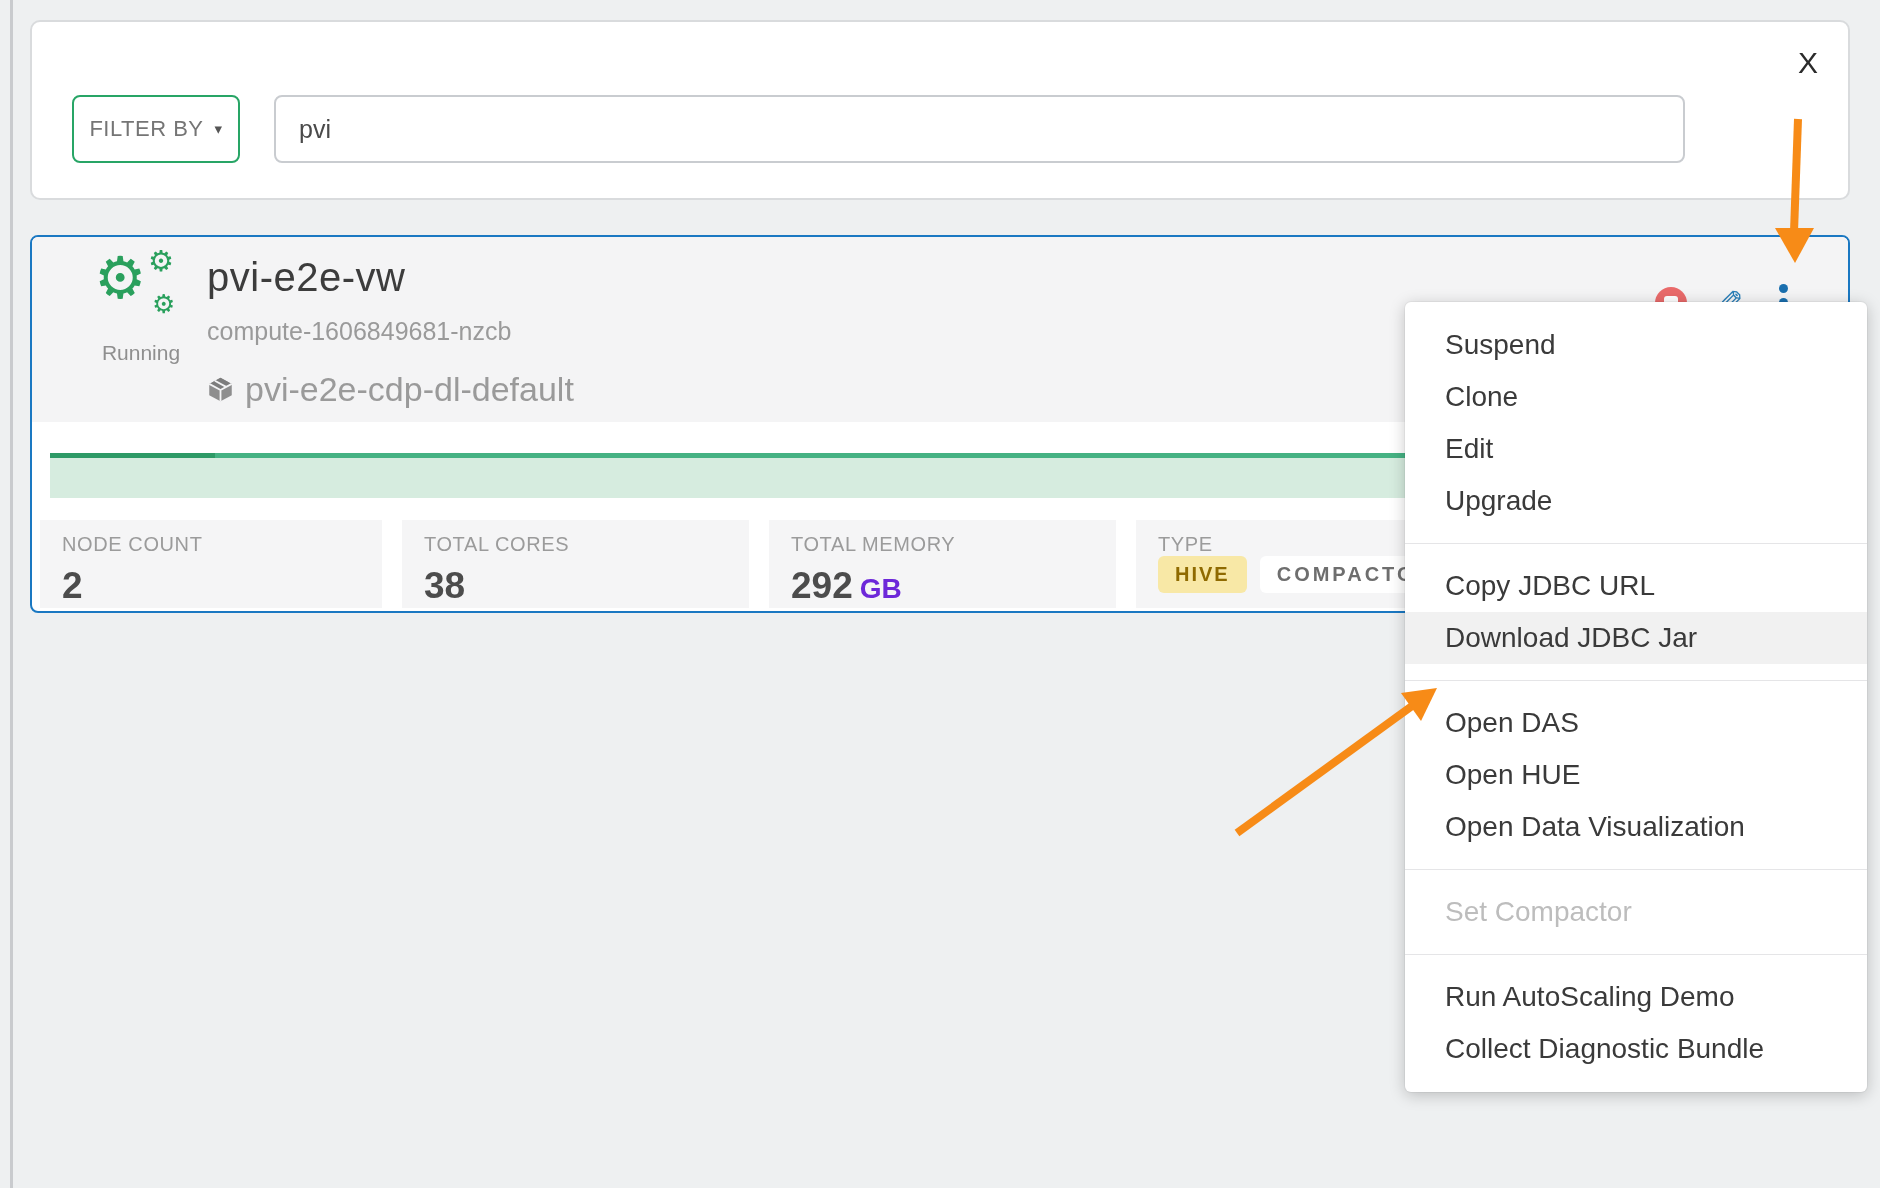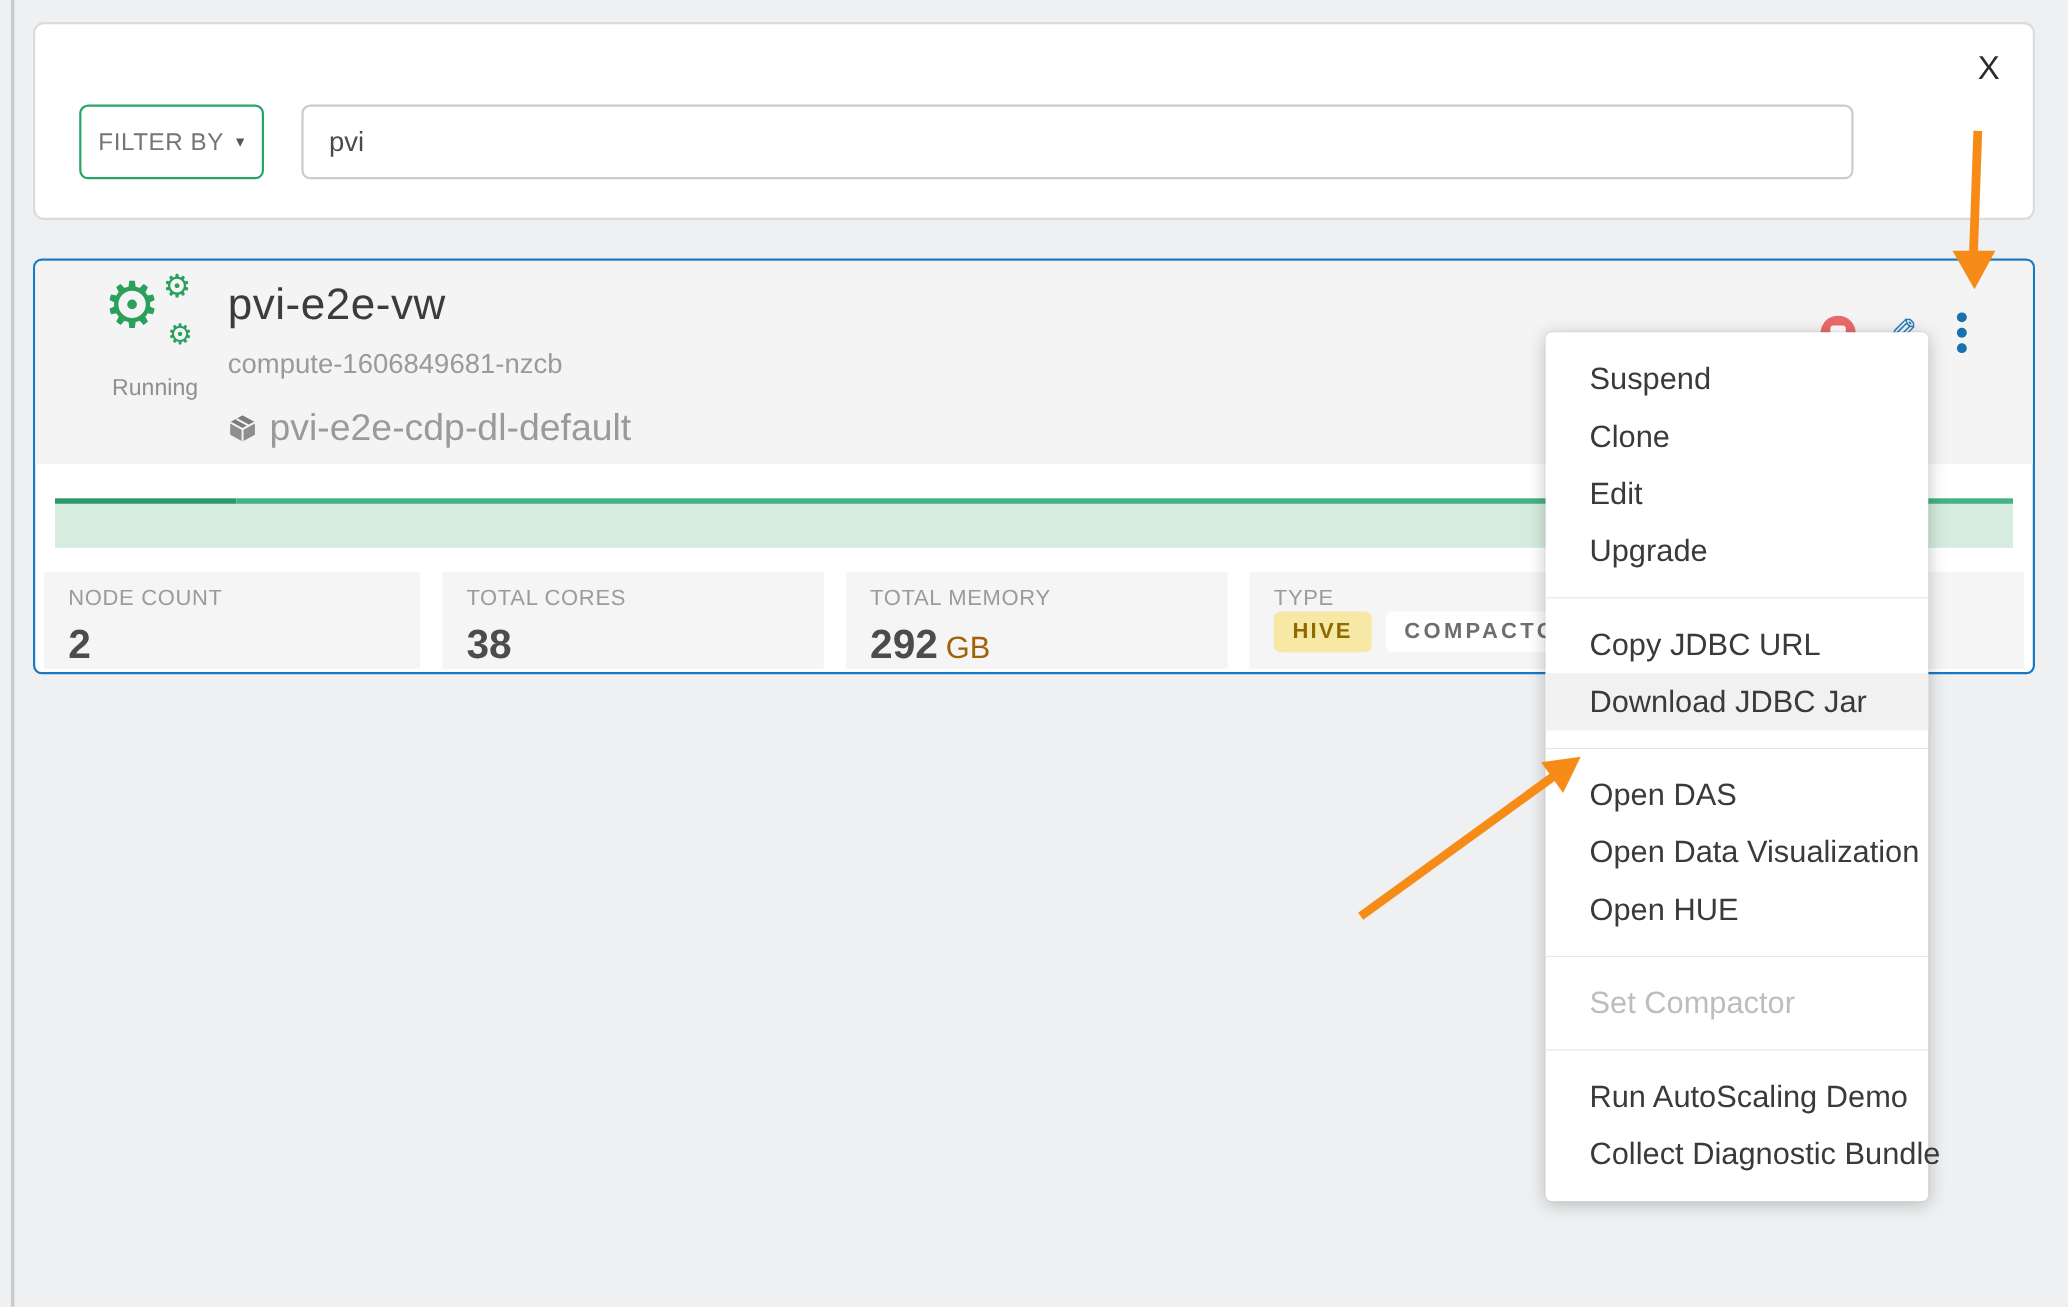--- a/index.html
+++ b/index.html
@@ -53,29 +53,29 @@
   .progress-top .seg-mid{flex:1;background:var(--progress-mid);}
   .progress-body{height:40px;background:var(--progress-light);}
 
   .stats{position:absolute;left:8px;right:8px;top:283px;height:88px;display:flex;gap:20px;}
   .tile{background:#f5f5f6;box-sizing:border-box;padding:13px 0 0 22px;}
   .tile.w1{width:342px;} .tile.w2{width:347px;} .tile.w3{width:347px;} .tile.w4{width:347px;}
   .tile.rest{flex:1;}
   .tile-label{font-size:20px;color:#9b9b9b;letter-spacing:.6px;}
   .tile-value-row{margin-top:9px;}
   .tile-value{font-size:37px;font-weight:600;color:#4c4c4c;}
-  .tile-unit{font-size:28px;color:#a16207;font-weight:400;margin-left:7px;}
+  .tile-unit{font-size:28px;color:#6d28d9;font-weight:700;margin-left:7px;}
   .badges{display:flex;gap:13px;}
   .badge{height:37px;line-height:37px;padding:0 17px;border-radius:6px;font-size:20px;font-weight:700;letter-spacing:2px;white-space:nowrap;}
   .badge.hive{background:var(--hive-badge-bg);color:var(--hive-badge-text);}
   .badge.compactor{background:var(--compactor-badge-bg);color:var(--compactor-badge-text);letter-spacing:3px;}
   .badge.default{background:var(--d-badge-bg);color:var(--d-badge-text);padding:0 10px;}
 
   
-  .menu{position:absolute;left:1405px;top:302px;width:348px;background:#fff;border-radius:6px;
+  .menu{position:absolute;left:1405px;top:302px;width:462px;background:#fff;border-radius:6px;
     box-shadow:0 3px 16px rgba(0,0,0,.22),0 0 0 1px rgba(0,0,0,.04);z-index:30;padding:1px 0;}
   .menu-group{padding:16px 0;}
   .menu-item{height:52px;line-height:52px;padding-left:40px;font-size:28px;color:#3a3a3a;cursor:pointer;white-space:nowrap;}
   .menu-item.highlighted{background:var(--highlight-row);}
   .menu-item.disabled{color:#bdbdbd;cursor:default;}
   .menu-divider{height:1px;background:#e5e5e7;}
 
   
   .arrows{position:absolute;left:0;top:0;z-index:50;pointer-events:none;}
   .arrow-line{stroke:var(--arrow-orange);stroke-width:8;fill:none;}
@@ -169,22 +169,22 @@
       <div class="menu-item">Upgrade</div>
     </div>
     <div class="menu-divider"></div>
     <div class="menu-group">
       <div class="menu-item">Copy JDBC URL</div>
       <div class="menu-item highlighted">Download JDBC Jar</div>
     </div>
     <div class="menu-divider"></div>
     <div class="menu-group">
       <div class="menu-item">Open DAS</div>
+      <div class="menu-item">Open HUE</div>
       <div class="menu-item">Open Data Visualization</div>
-      <div class="menu-item">Open HUE</div>
     </div>
     <div class="menu-divider"></div>
     <div class="menu-group">
       <div class="menu-item disabled">Set Compactor</div>
     </div>
     <div class="menu-divider"></div>
     <div class="menu-group">
       <div class="menu-item">Run AutoScaling Demo</div>
       <div class="menu-item">Collect Diagnostic Bundle</div>
     </div>

